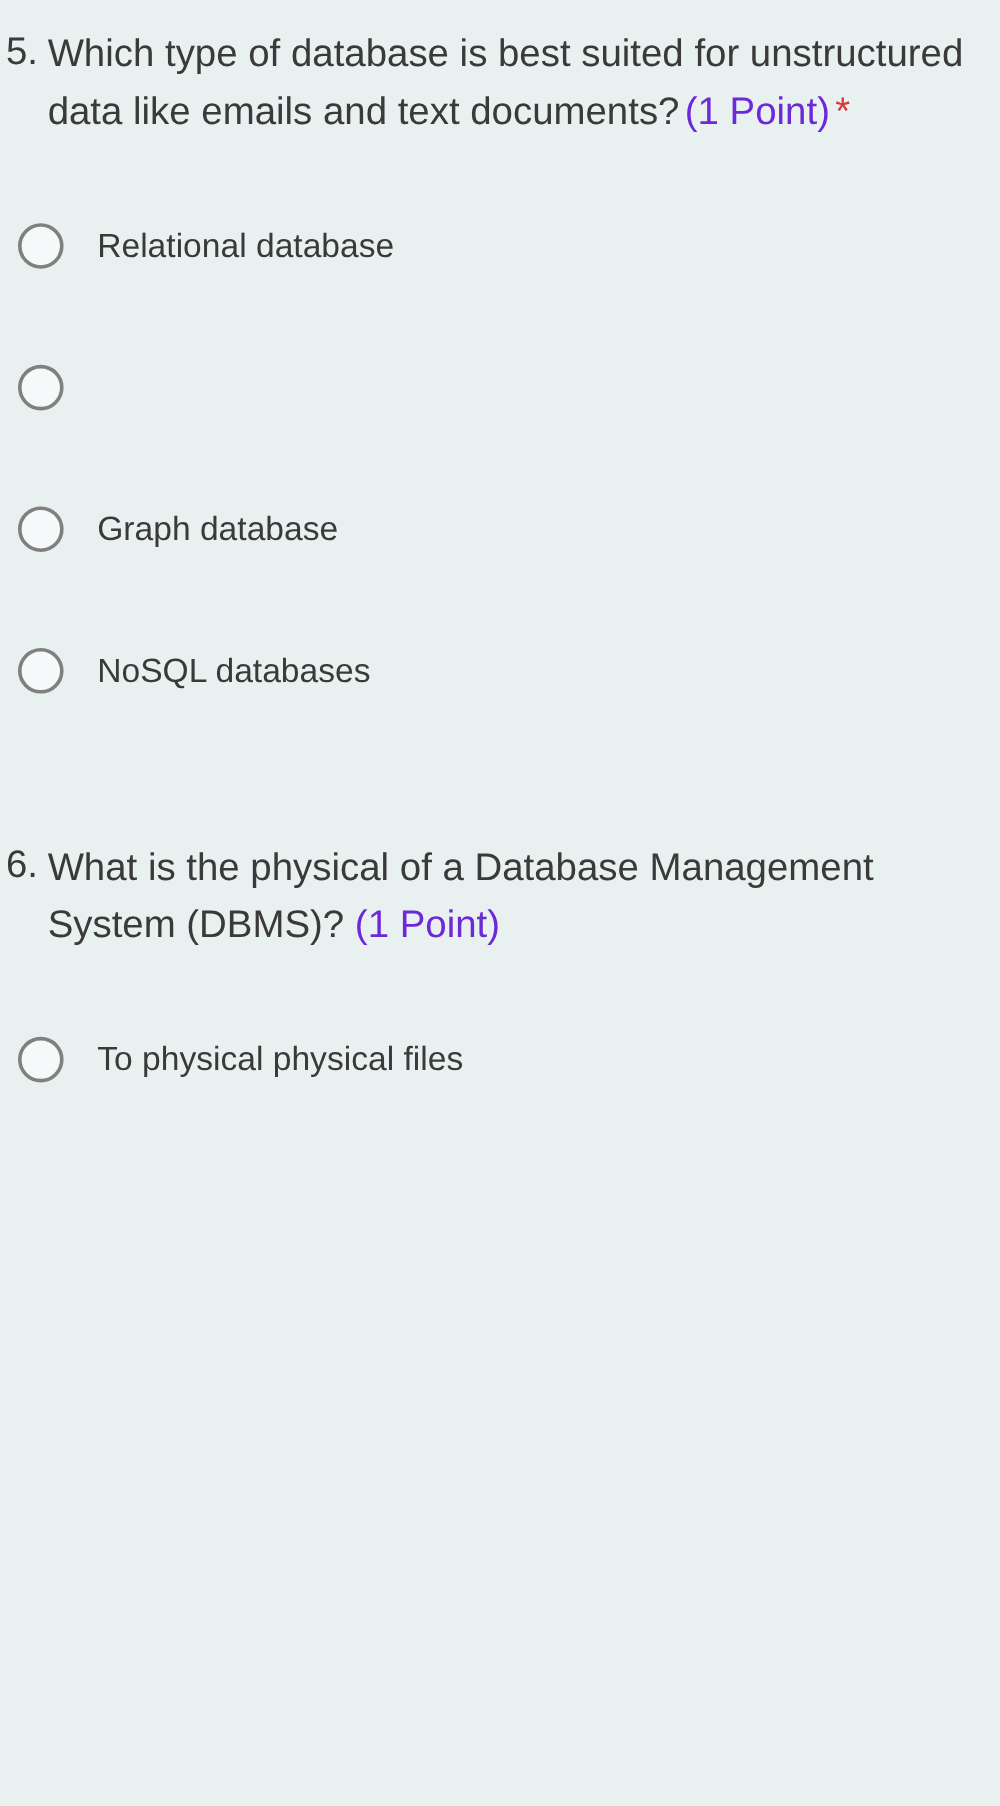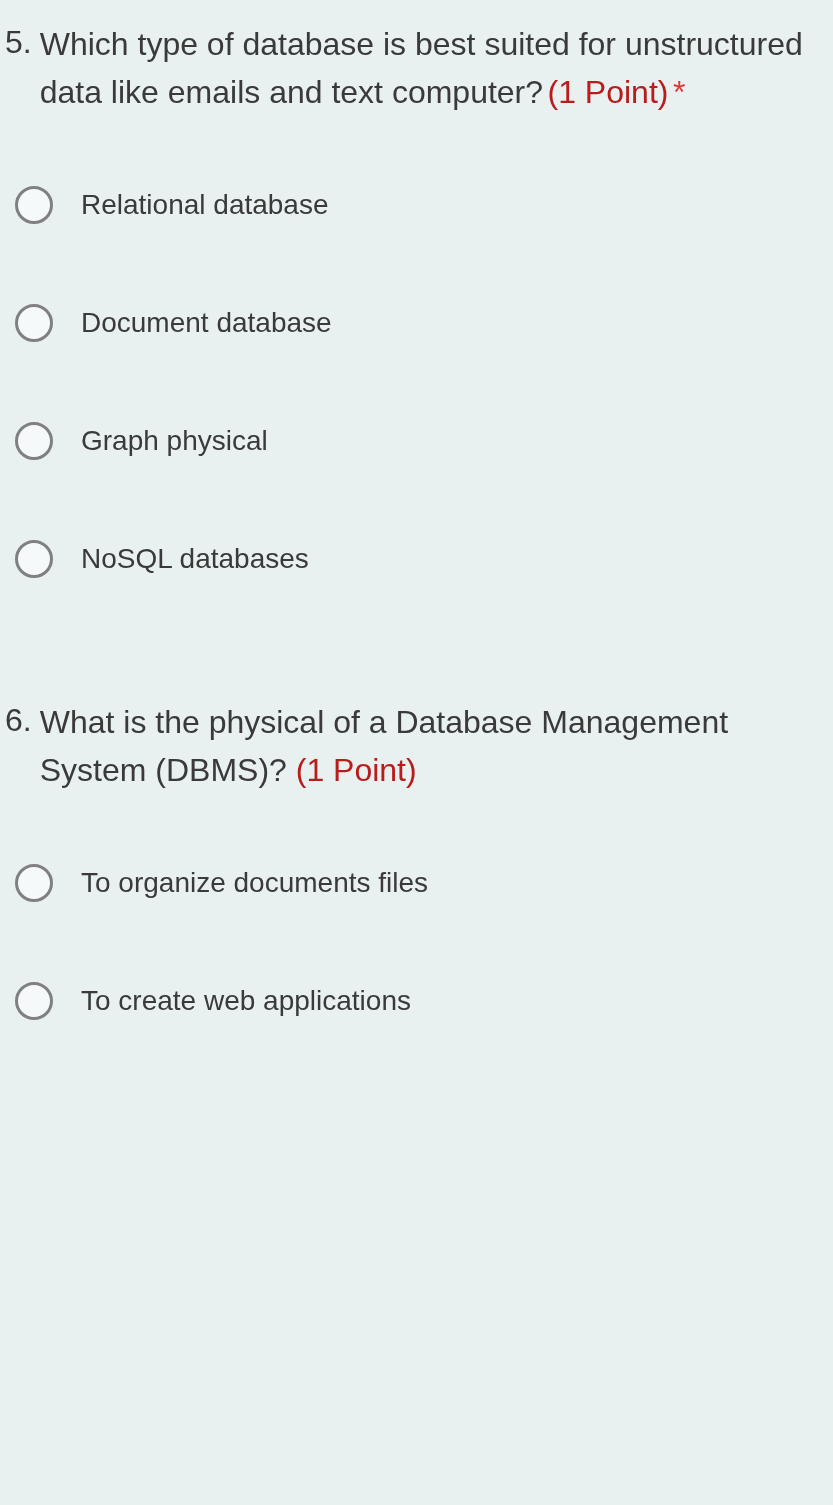--- a/index.html
+++ b/index.html
@@ -30,21 +30,21 @@
   }
   .question-text-wrapper {
     flex: 1;
   }
   .question-text {
     font-size: 32px;
     color: #3a3a3a;
     line-height: 1.5;
   }
   .point-label {
-    color: #b91c1c;
+    color: #6d28d9;
     font-size: 32px;
   }
   .required-mark {
     color: #d73a3a;
     font-size: 32px;
   }
   .options-list {
     padding-left: 15px;
   }
   .option-item {
@@ -68,57 +68,52 @@
     text-align: center;
   }
 </style>
 </head>
 <body>
 
 <div class="question-block">
   <div class="question-header">
     <span class="question-number">5.</span>
     <div class="question-text-wrapper">
-      <span class="question-text">Which type of database is best suited for unstructured data like emails and text computer?</span>
+      <span class="question-text">Which type of database is best suited for unstructured data like emails and text documents?</span>
       <span class="point-label">(1 Point)</span>
       <span class="required-mark">*</span>
     </div>
   </div>
   <div class="options-list">
     <div class="option-item">
       <div class="radio-circle"></div>
       <span class="option-label">Relational database</span>
     </div>
     <div class="option-item">
       <div class="radio-circle"></div>
-      <span class="option-label">Document database</span>
     </div>
     <div class="option-item">
       <div class="radio-circle"></div>
-      <span class="option-label">Graph physical</span>
+      <span class="option-label">Graph database</span>
     </div>
     <div class="option-item">
       <div class="radio-circle"></div>
       <span class="option-label">NoSQL databases</span>
     </div>
   </div>
 </div>
 
 <div class="question-block">
   <div class="question-header">
     <span class="question-number">6.</span>
     <div class="question-text-wrapper">
       <span class="question-text"> What is the physical of a Database Management System (DBMS)?  </span>
       <span class="point-label">(1 Point)</span>
       <span class="required-mark"></span>
     </div>
   </div>
   <div class="options-list">
     <div class="option-item">
       <div class="radio-circle"></div>
-      <span class="option-label">To organize documents files</span>
-    </div>
-    <div class="option-item">
-      <div class="radio-circle"></div>
-      <span class="option-label">To create web applications</span>
+      <span class="option-label">To physical physical files</span>
     </div>
   </div>
 </div>
 
 </body></html>

